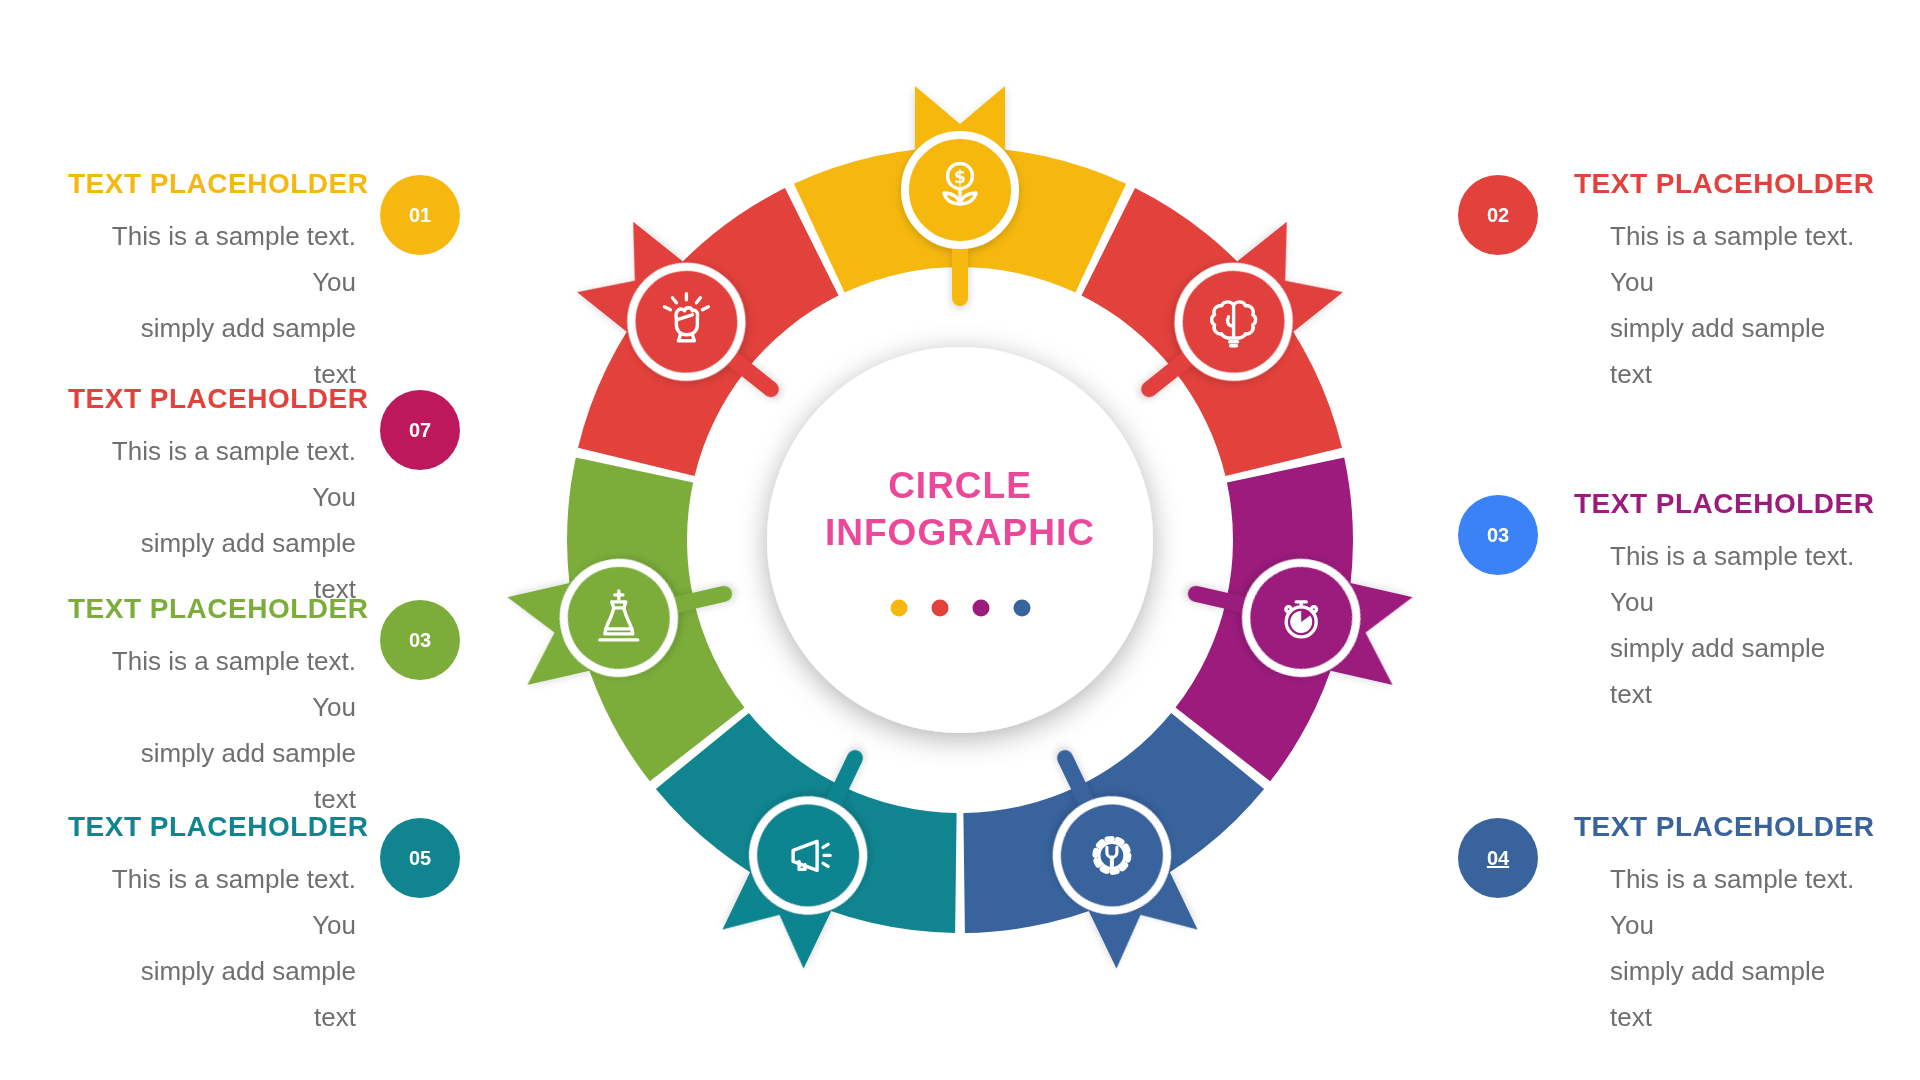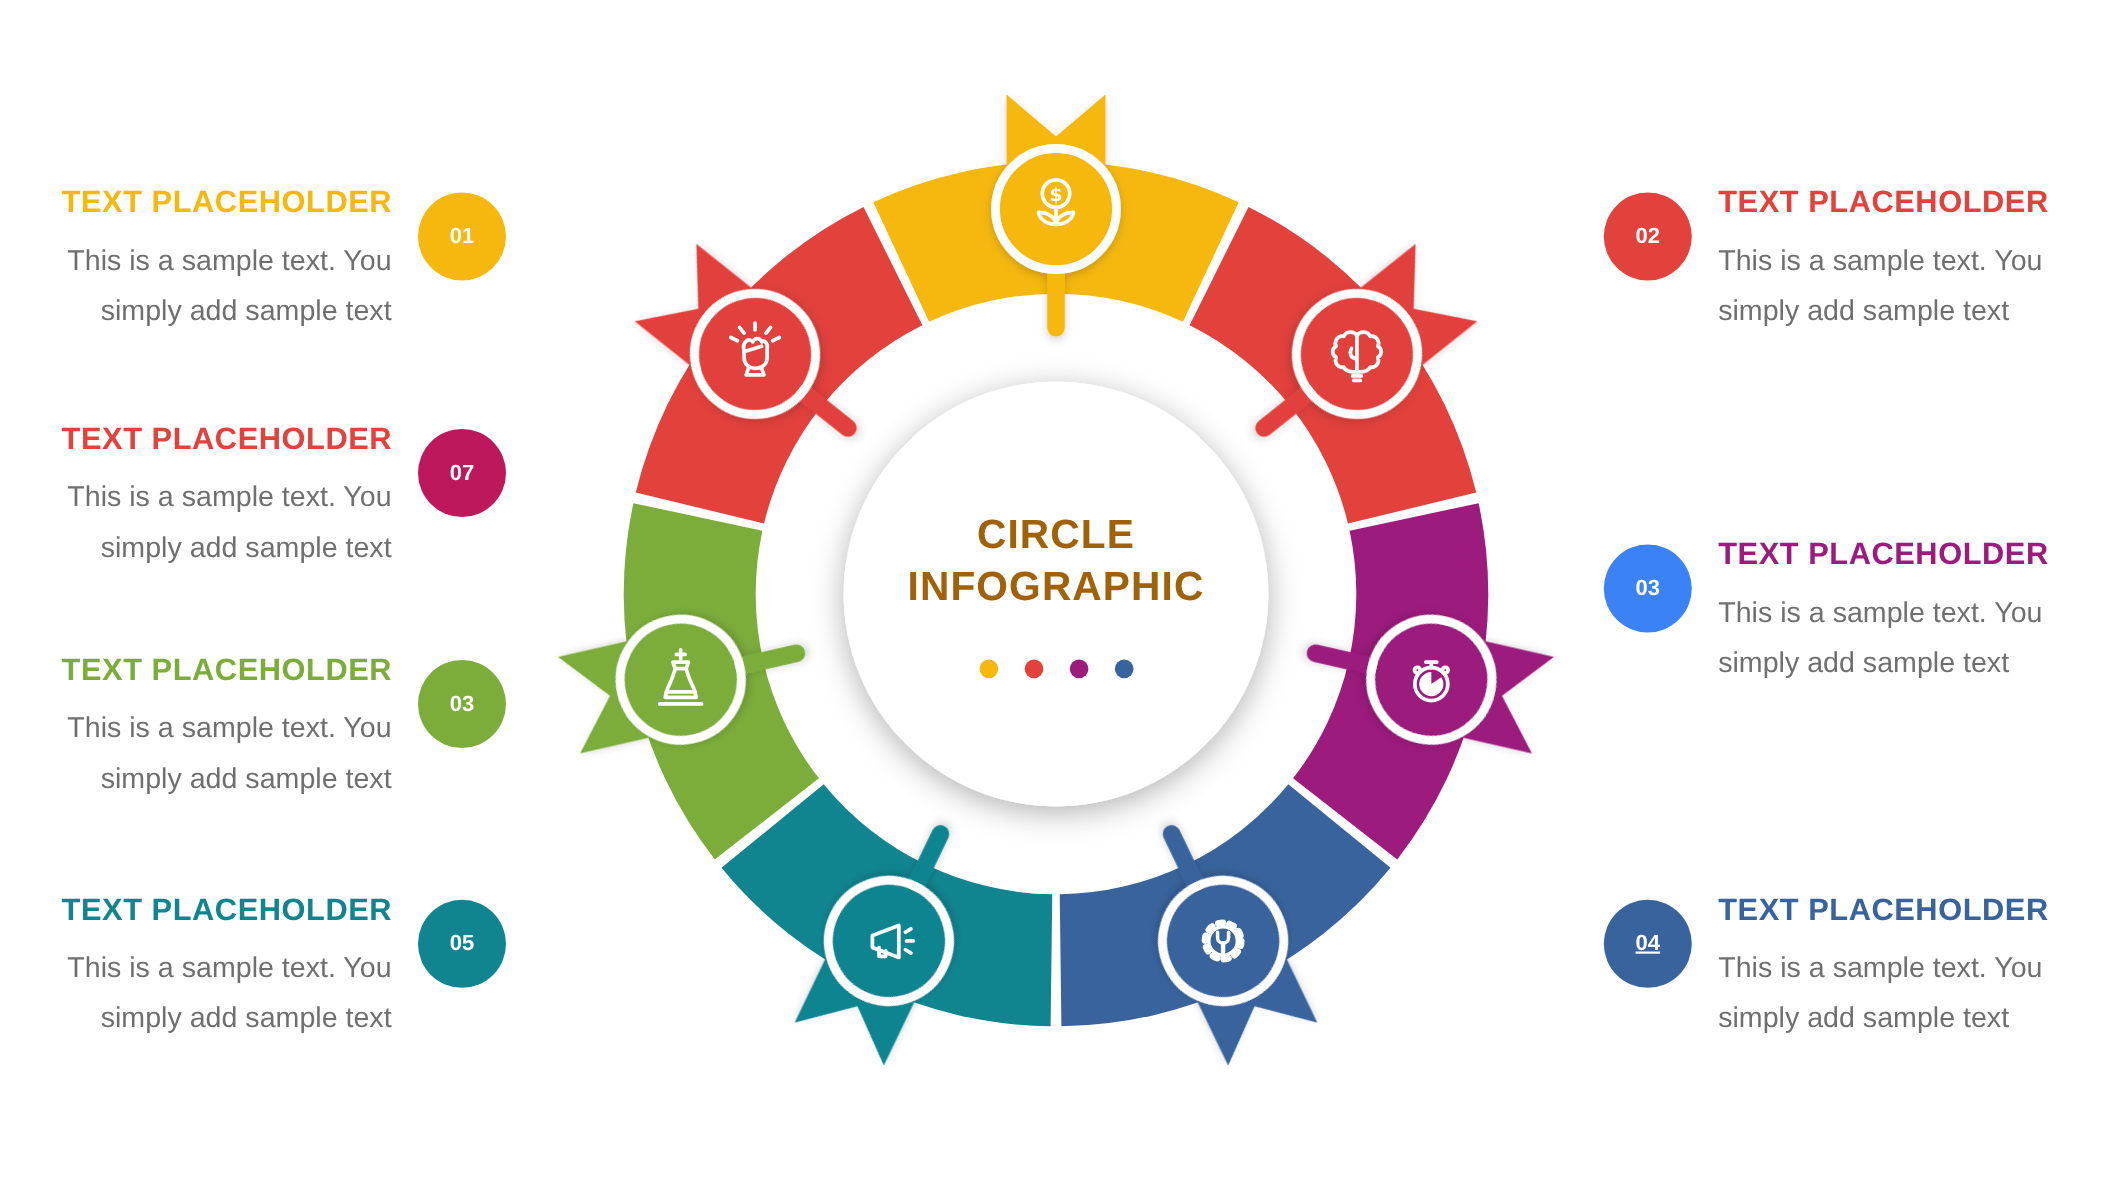--- a/index.html
+++ b/index.html
@@ -5,22 +5,22 @@
   html,body{margin:0;padding:0;background:#fff;}
   .stage{position:relative;width:1920px;height:1080px;background:#fff;overflow:hidden;
          font-family:"Liberation Sans",sans-serif;}
   .stage svg{position:absolute;left:0;top:0;}
   .center-text{position:absolute;left:760px;top:462px;width:400px;text-align:center;
                font-weight:bold;font-size:37px;line-height:47px;letter-spacing:1px;}
   .tblock{position:absolute;display:flex;align-items:flex-start;}
   .tblock .txt{width:300px;}
   .tblock.leftside .txt{text-align:right;}
   .tblock.rightside .txt{text-align:left;}
-  .tblock .title{font-size:28px;font-weight:bold;line-height:32px;letter-spacing:.5px;margin-bottom:13px;white-space:nowrap;}
-  .tblock .body{font-size:26px;line-height:46px;}
+  .tblock .title{font-size:28px;font-weight:bold;line-height:32px;letter-spacing:.5px;margin-bottom:13px;white-space:nowrap;margin-left:12px;}
+  .tblock .body{font-size:26px;line-height:46px;margin-left:48px;}
   .badge{width:80px;height:80px;border-radius:50%;flex:0 0 80px;margin-top:7px;
          display:flex;align-items:center;justify-content:center;
          color:#fff;font-weight:bold;font-size:20px;}
   .tblock.leftside .badge{margin-left:24px;}
   .tblock.rightside .badge{margin-right:24px;text-align:right;}
   .b01{top:168px;right:1460px;}
   .b07{top:383px;right:1460px;}
   .b06{top:593px;right:1460px;}
   .b05{top:811px;right:1460px;}
   .b02{top:168px;left:1458px;}
@@ -142,21 +142,21 @@
   </g>
 
   <g>
     <circle cx="899" cy="608" r="8.5" fill="#F6B80F"></circle>
     <circle cx="940" cy="608" r="8.5" fill="#E2413C"></circle>
     <circle cx="981" cy="608" r="8.5" fill="#9C1B7D"></circle>
     <circle cx="1022" cy="608" r="8.5" fill="#38639D"></circle>
   </g>
 </svg>
 
-<div class="center-text" style="color: #a16207;">
+<div class="center-text" style="color: #ec4899;">
   <div>CIRCLE</div>
   <div>INFOGRAPHIC</div>
 </div>
 
 <div class="tblock leftside b01">
   <div class="txt">
     <div class="title" style="color: rgb(246, 184, 15);">TEXT PLACEHOLDER</div>
     <div class="body" style="color: rgb(111, 111, 111);">
       <div>This is a sample text. You</div>
       <div>simply add sample text</div>

